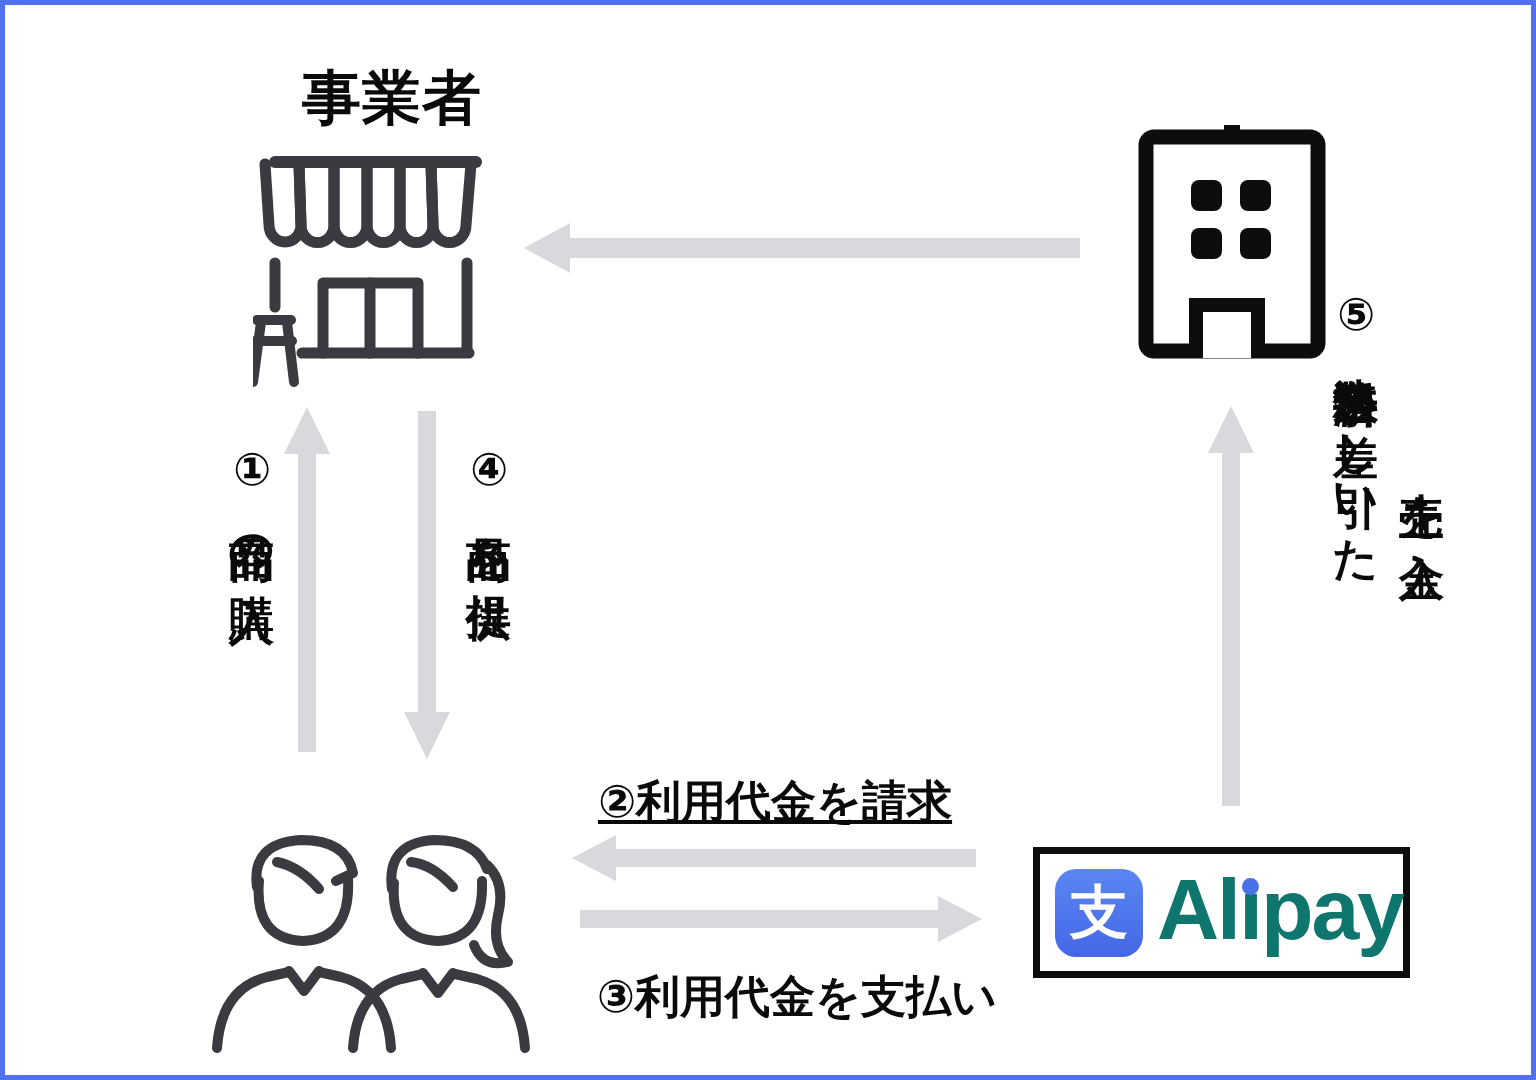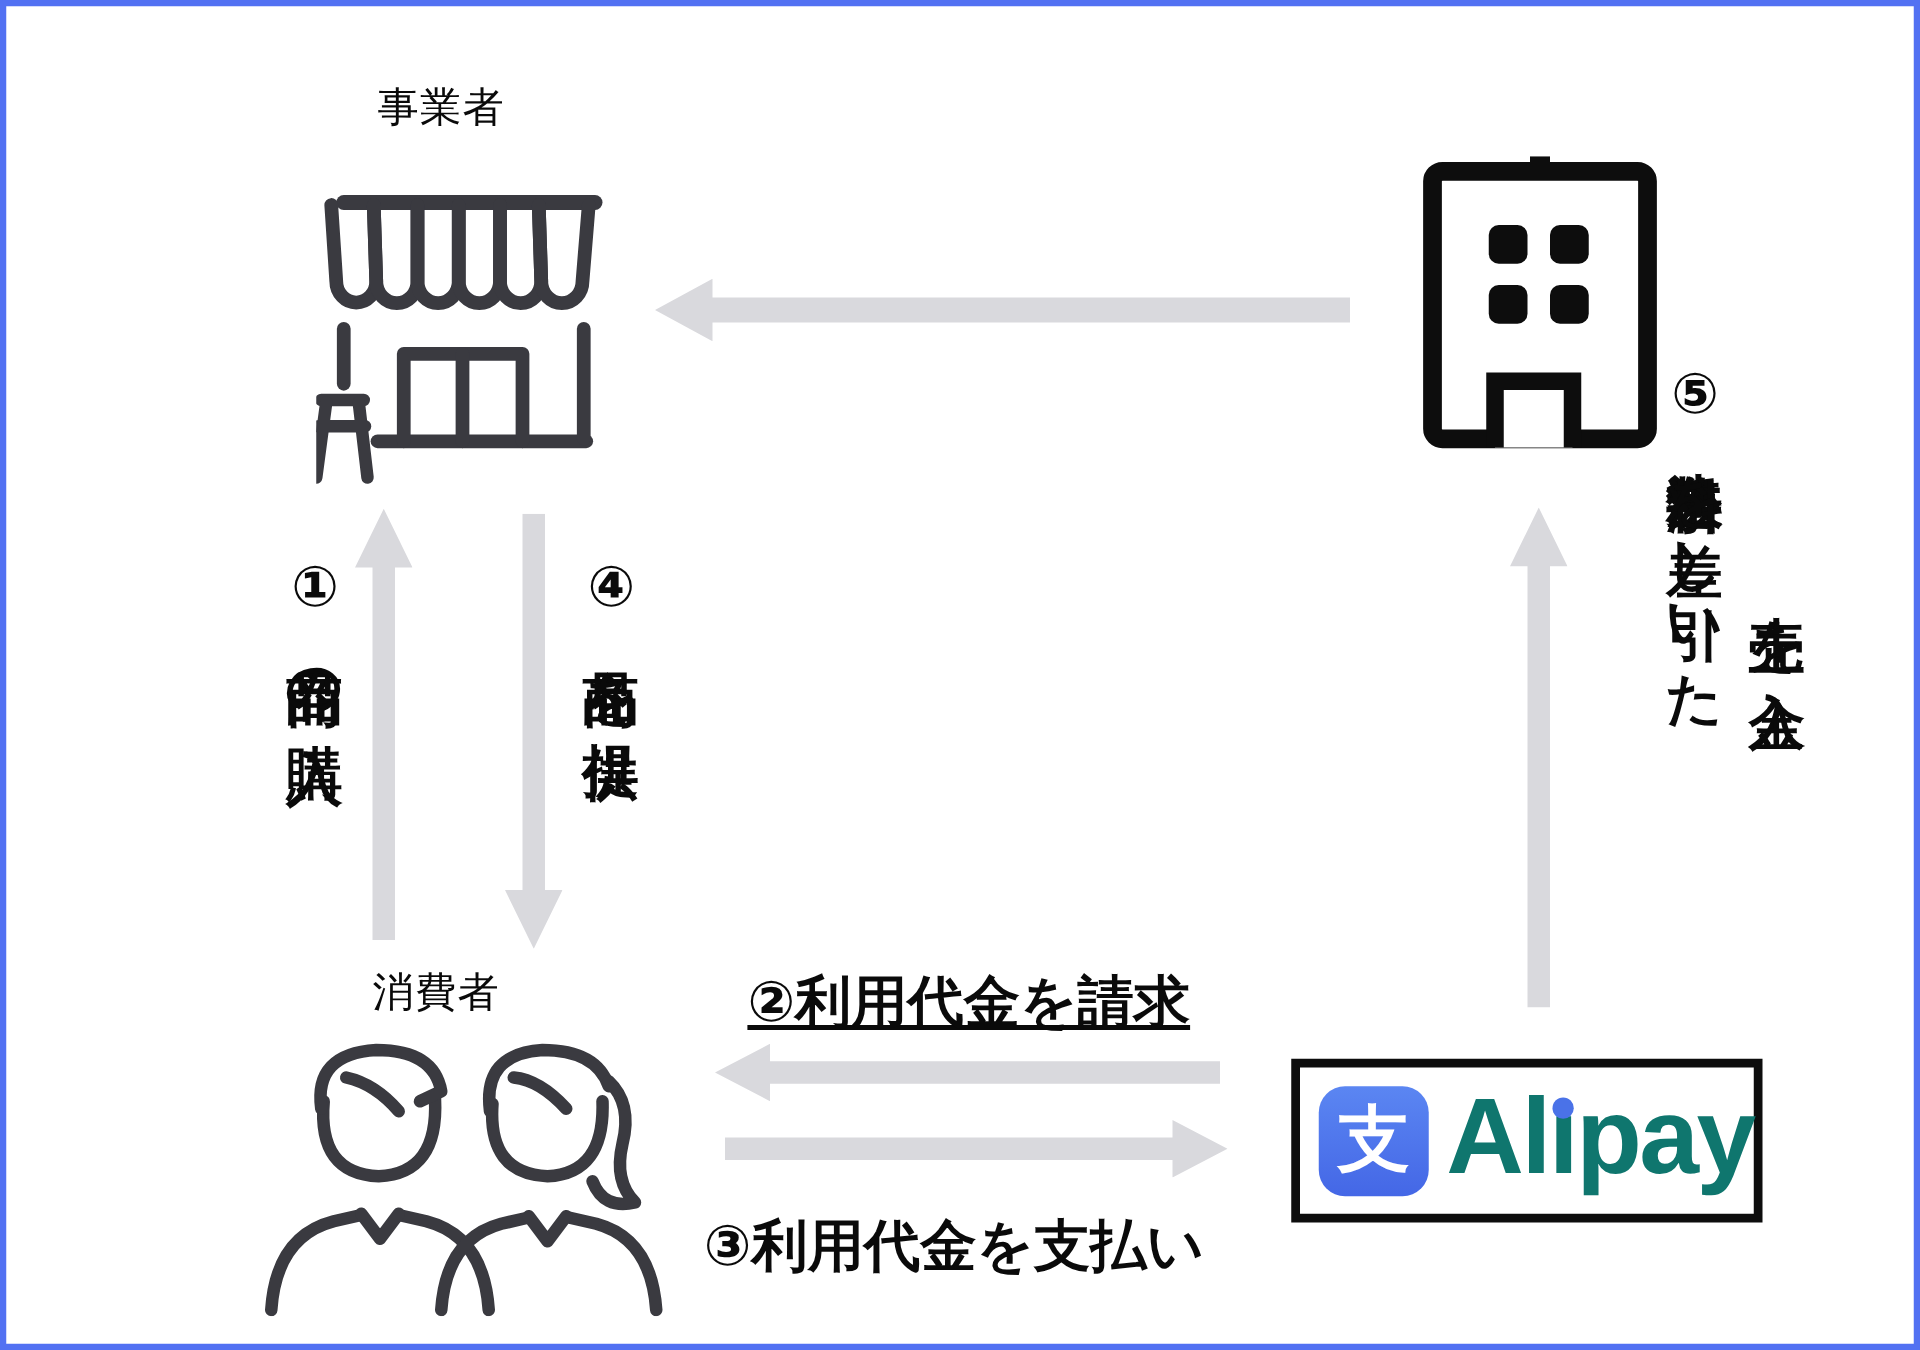--- a/index.html
+++ b/index.html
@@ -9,21 +9,21 @@
     background:#ffffff;
     border:5px solid #5271f2;
     box-sizing:border-box;
     overflow:hidden;
     font-family:"Liberation Sans","DejaVu Sans",sans-serif;
     color:#0a0a0a;
   }
   .abs{position:absolute;}
   .node-label{
     position:absolute;
-    font-size:33px;font-weight:400;color:#0a0a0a;
+    font-size:59px;font-weight:700;color:#0a0a0a;
     line-height:1;white-space:nowrap;letter-spacing:1px;
   }
   .hlabel{
     position:absolute;
     font-size:45px;font-weight:700;color:#0a0a0a;
     line-height:1.28;white-space:nowrap;
   }
   .hlabel.center{text-align:center;white-space:normal;}
   .vtext{
     position:absolute;
@@ -103,21 +103,20 @@
   <svg class="abs" style="left:1131px;top:120px;" width="190" height="235" viewBox="0 0 190 235">
     <rect x="88" y="0" width="16" height="14" fill="#0d0d0d"></rect>
     <rect x="10" y="12" width="172" height="214" rx="8" fill="#ffffff" stroke="#0d0d0d" stroke-width="15"></rect>
     <rect x="55" y="55" width="31" height="31" rx="8" fill="#0d0d0d"></rect>
     <rect x="104" y="55" width="31" height="31" rx="8" fill="#0d0d0d"></rect>
     <rect x="55" y="103" width="31" height="31" rx="8" fill="#0d0d0d"></rect>
     <rect x="104" y="103" width="31" height="31" rx="8" fill="#0d0d0d"></rect>
     <path d="M 60,233 V 180 H 122 V 233" fill="#ffffff" stroke="#0d0d0d" stroke-width="14"></path>
   </svg>
 
-  <div class="node-label" style="left:293px;top:772px;">消費者</div>
 
   <svg class="abs icon-svg" style="left:196px;top:826px;" width="340" height="222" viewBox="0 0 340 222">
 
     <path d="M 58,50 Q 53,108 102,110 Q 150,108 147,48" stroke-width="10"></path>
     <path d="M 56,56 Q 50,12 100,9 Q 146,9 152,42 L 135,50" stroke-width="10"></path>
     <path d="M 76,31 Q 99,36 118,58" stroke-width="10"></path>
     <path d="M 16,217 Q 20,158 66,146 L 88,141" stroke-width="10"></path>
     <path d="M 190,217 Q 186,158 140,146 L 118,141" stroke-width="10"></path>
     <path d="M 88,140 L 103,160 L 118,140" stroke-width="10"></path>
 
@@ -154,21 +153,21 @@
   <div class="vtext" style="left:459px;top:438px;">④商品を提供</div>
 
   <div class="hlabel" style="left:565px;top:768px;width:410px;text-align:center;text-decoration:underline;">②利用代金を請求</div>
   <svg class="arrow" style="left:567px;top:830px;" width="404" height="46" viewBox="0 0 404 46">
     <polygon points="0,23 44,0 44,14 404,14 404,32 44,32 44,46"></polygon>
   </svg>
 
   <svg class="arrow" style="left:575px;top:891px;" width="402" height="46" viewBox="0 0 402 46">
     <polygon points="402,23 358,0 358,14 0,14 0,32 358,32 358,46"></polygon>
   </svg>
-  <div class="hlabel" style="left:558px;top:963px;width:434px;text-align:left;">③利用代金を支払い</div>
+  <div class="hlabel" style="left:558px;top:963px;width:434px;text-align:right;">③利用代金を支払い</div>
 
   <svg class="arrow" style="left:1203px;top:401px;" width="46" height="400" viewBox="0 0 46 400">
     <polygon points="23,0 0,47 14,47 14,400 32,400 32,47 46,47"></polygon>
   </svg>
   <div class="vtext" style="left:1326px;top:283px;letter-spacing:1px;">⑤決済手数料を差し引いた</div>
   <div class="vtext" style="left:1392px;top:452px;">売上を入金</div>
 
 </div>
 
 </body></html>

